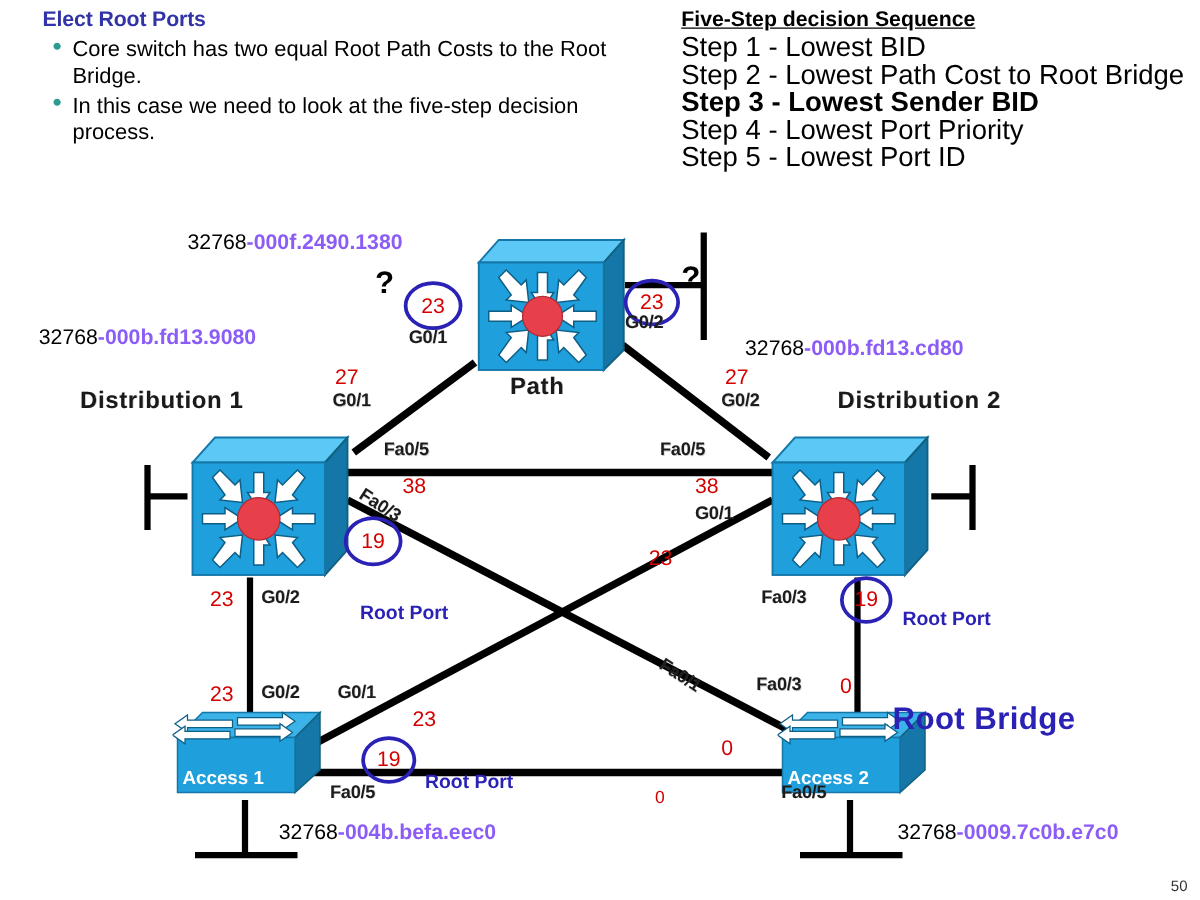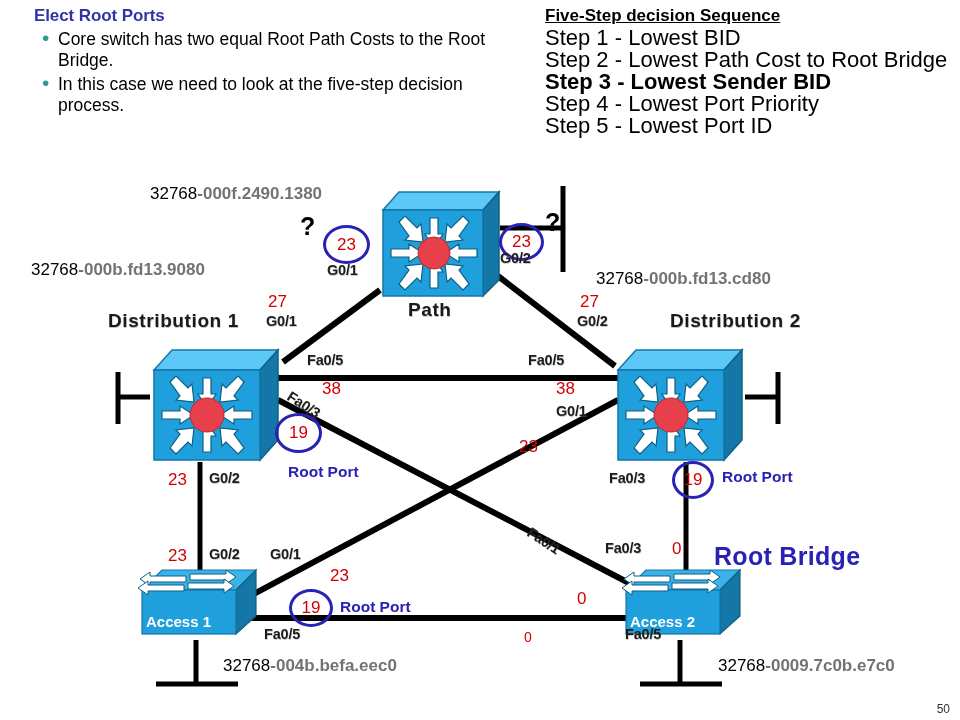--- a/index.html
+++ b/index.html
@@ -78,21 +78,21 @@
   .step-line.bold { font-weight: bold; }
 
   
   .bid {
     position: absolute;
     font-size: 17px;
     font-weight: bold;
     white-space: nowrap;
   }
   .bid .pri { color: #000000; font-weight: normal; }
-  .bid .mac { color: #737373; font-weight: bold; }
+  .bid .mac { color: #8b5cf6; font-weight: bold; }
 
   
   .dev-name {
     position: absolute;
     font-size: 19px;
     font-weight: bold;
     color: #1a1a1a;
     letter-spacing: 0.6px;
     white-space: nowrap;
     text-shadow: 0.5px 0.5px 0 rgba(120,120,120,0.45);
@@ -134,20 +134,21 @@
     font-weight: normal;
     box-sizing: border-box;
   }
 
   
   .annot {
     position: absolute;
     color: #2a21b5;
     font-weight: bold;
     white-space: nowrap;
+    margin-top: 19px;
   }
   .annot.rootport { font-size: 15.5px; }
   .annot.rootbridge { font-size: 25px; letter-spacing: 0.3px; }
 
   .qmark {
     position: absolute;
     font-size: 25px;
     font-weight: bold;
     color: #000000;
   }
@@ -322,21 +323,21 @@
         <polygon points="48,12 12,12 12,8 2,15 12,22 12,18 48,18"></polygon>
         <polygon points="46,21 10,21 10,17 0,24 10,31 10,27 46,27"></polygon>
       </g>
       <text x="8" y="63" font-family="Liberation Sans, sans-serif" font-size="15" font-weight="bold" fill="#ffffff">Access 2</text>
     </svg>
   </div>
 
   <div class="dev-name" style="left:408px; top:299px;">
     <span>Path</span>
   </div>
-  <div class="dev-name" style="left:64px; top:310px;margin-left:44px;">
+  <div class="dev-name" style="left:64px; top:310px;">
     <span>Distribution 1</span>
   </div>
   <div class="dev-name" style="left:670px; top:310px;">
     <span>Distribution 2</span>
   </div>
 
   <div class="bid" style="left:150px; top:184px;">
     <span class="pri">32768</span><span class="mac">-000f.2490.1380</span>
   </div>
   <div class="bid" style="left:31px; top:260px;">

